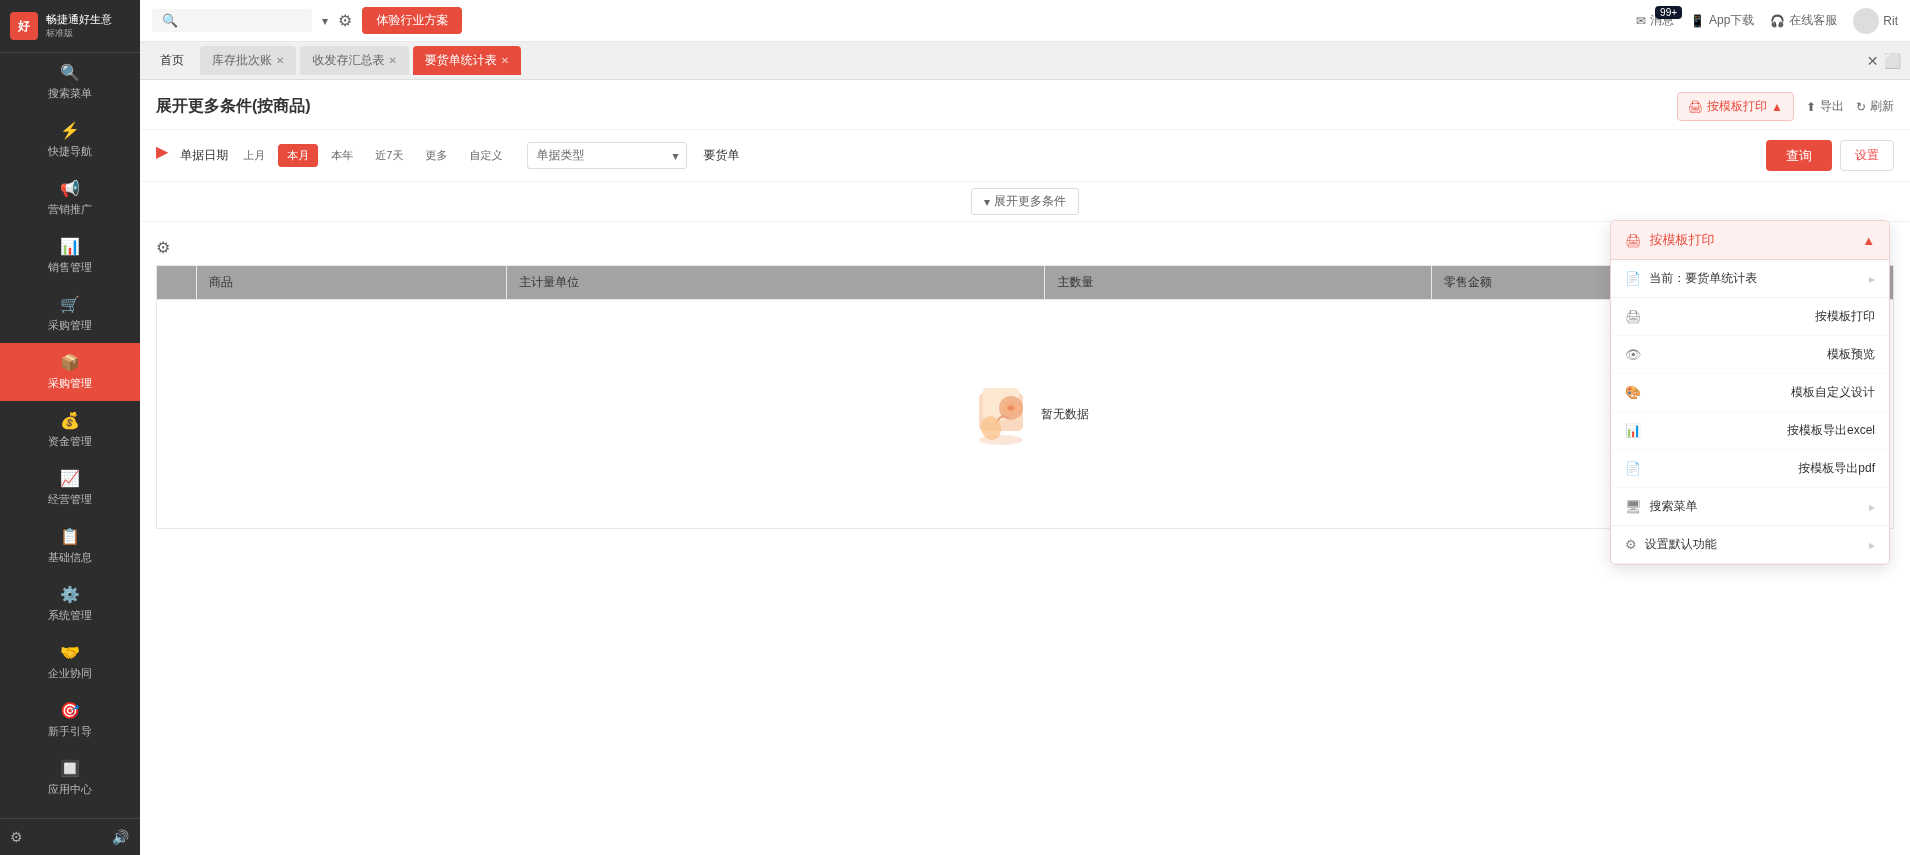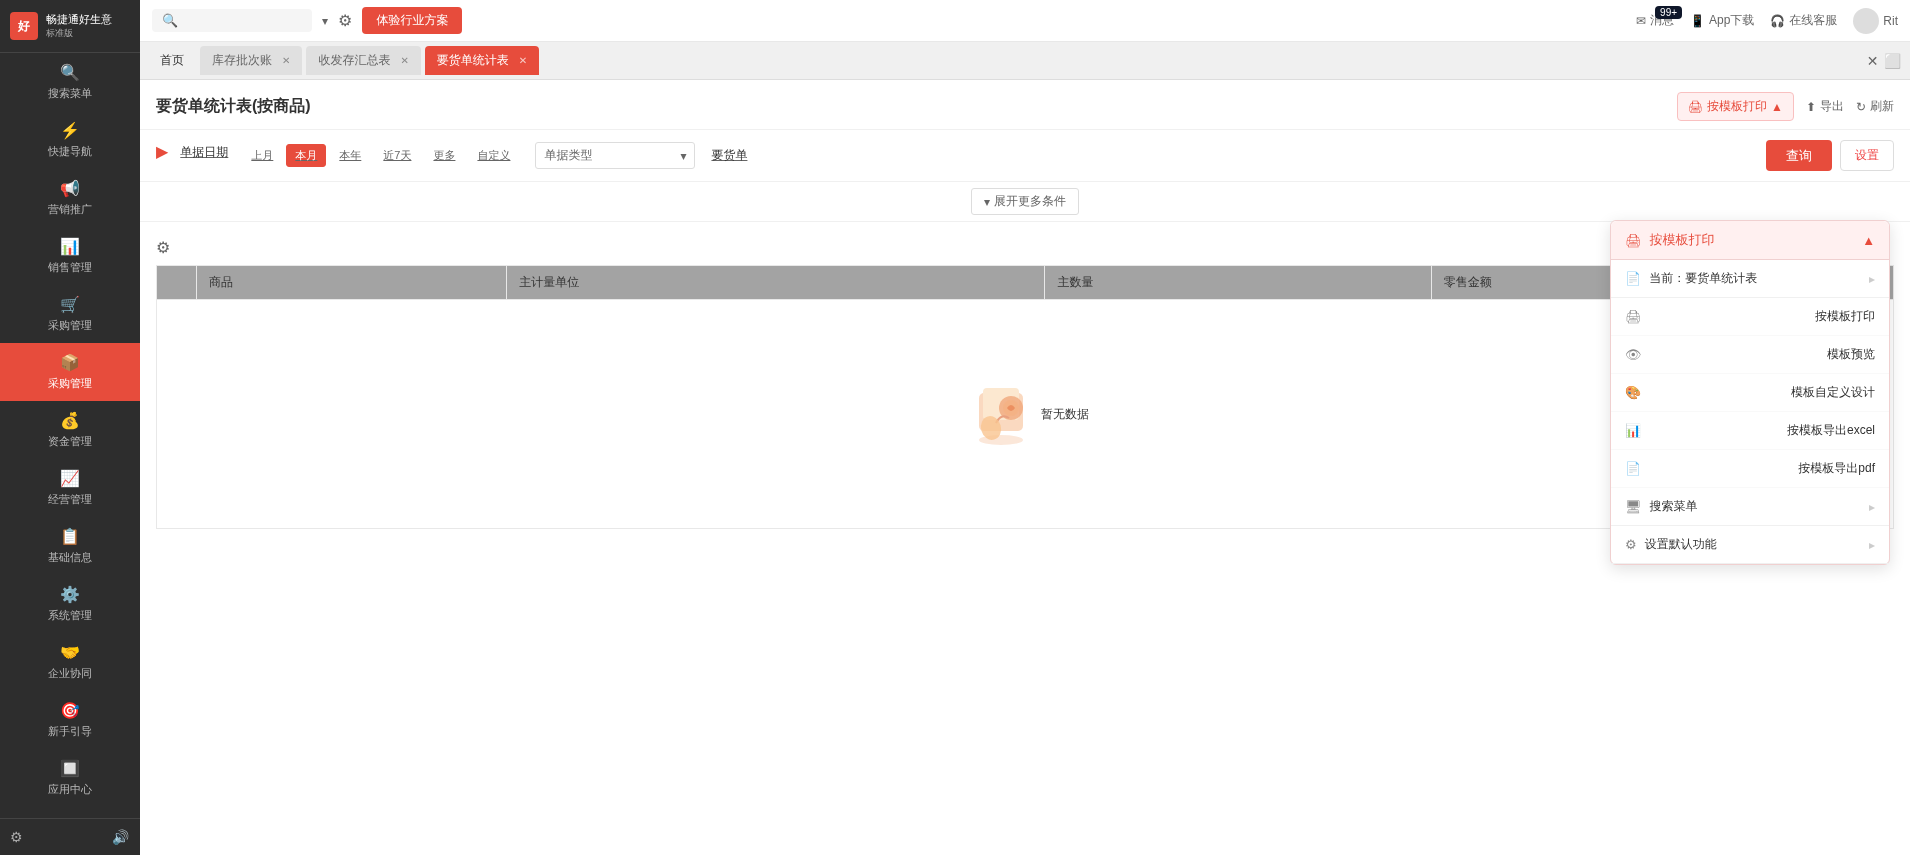--- a/index.html
+++ b/index.html
@@ -28,33 +28,33 @@
     .topbar-dropdown-btn { display: flex; align-items: center; gap: 4px; cursor: pointer; color: #666; font-size: 12px; }
     .topbar-settings-icon { color: #666; cursor: pointer; font-size: 16px; }
     .topbar-trial-btn { background: #e74c3c; color: white; border: none; border-radius: 4px; padding: 5px 14px; font-size: 12px; cursor: pointer; }
     .topbar-right { margin-left: auto; display: flex; align-items: center; gap: 16px; }
     .topbar-right-item { display: flex; align-items: center; gap: 4px; color: #666; font-size: 12px; cursor: pointer; position: relative; }
     .badge { background: #0f172a; color: white; border-radius: 4px; padding: 1px 5px; font-size: 10px; position: absolute; top: -6px; right: -8px; }
     .avatar { width: 26px; height: 26px; border-radius: 50%; background: #ddd; display: flex; align-items: center; justify-content: center; font-size: 11px; color: #666; }
 
     
     .tabsbar { height: 38px; background: #f0f0f0; display: flex; align-items: center; padding: 0 8px; gap: 4px; border-bottom: 1px solid #ddd; flex-shrink: 0; }
-    .tab { display: flex; align-items: center; gap: 10px; padding: 6px 12px; border-radius: 4px 4px 0 0; cursor: pointer; font-size: 12px; color: #666; background: #e0e0e0; }
+    .tab { display: flex; align-items: center; gap: 4px; padding: 6px 12px; border-radius: 4px 4px 0 0; cursor: pointer; font-size: 12px; color: #666; background: #e0e0e0; }
     .tab.active { background: #e74c3c; color: white; }
     .tab-close { font-size: 10px; cursor: pointer; opacity: 0.7; }
     .tab-home { background: #f0f0f0; color: #333; padding: 6px 12px; border-radius: 4px 4px 0 0; cursor: pointer; font-size: 12px; }
     .tab-controls { margin-left: auto; display: flex; gap: 6px; }
     .tab-controls span { cursor: pointer; color: #666; font-size: 14px; }
 
     
     .content { flex: 1; overflow: hidden; position: relative; background: #fff; }
     .page-header { padding: 12px 16px 8px; border-bottom: 1px solid #f0f0f0; display: flex; align-items: center; justify-content: space-between; }
     .page-title { font-size: 16px; font-weight: bold; color: #333; }
     .action-btn { display: flex; align-items: center; gap: 4px; color: #666; font-size: 12px; cursor: pointer; }
-    .filter-item { display: flex; gap: 14px; font-size: 12px; color: #666; text-decoration: underline; }
+    .filter-item { display: flex; align-items: center; gap: 6px; font-size: 12px; color: #666; }
     .filter-label { color: #333; }
     .date-btns { display: flex; gap: 4px; align-items: center; }
     .date-btn { padding: 3px 8px; border-radius: 3px; cursor: pointer; font-size: 11px; color: #666; border: 1px solid transparent; }
     .date-btn.active { background: #e74c3c; color: white; border-color: #e74c3c; }
     .filter-select { display: flex; align-items: center; gap: 20px; border: 1px solid #ddd; border-radius: 3px; padding: 4px 8px; font-size: 12px; color: #666; cursor: pointer; min-width: 160px; }
     .expand-btn { display: flex; align-items: center; gap: 4px; color: #666; font-size: 12px; cursor: pointer; padding: 4px 12px; border: 1px solid #ddd; border-radius: 3px; }
 
     
     .table-area { padding: 8px 16px; }
     .table-toolbar { display: flex; align-items: center; padding: 8px 0; gap: 8px; }
@@ -215,21 +215,21 @@
     </div>
     <div class="tab-controls">
       <span>✕</span>
       <span>⬜</span>
     </div>
   </div>
 
   <div class="content">
 
     <div class="page-header">
-      <h2 class="page-title">要货单统计表(按商品)</h2>
+      <h2 class="page-title">展开更多条件(按商品)</h2>
       <div class="top-actions">
         <div class="print-btn-wrapper">
           <span>🖨</span>
           <span>按模板打印</span>
           <span>▲</span>
         </div>
         <div class="action-btn">
           <span>⬆</span>
           <span>导出</span>
         </div>

